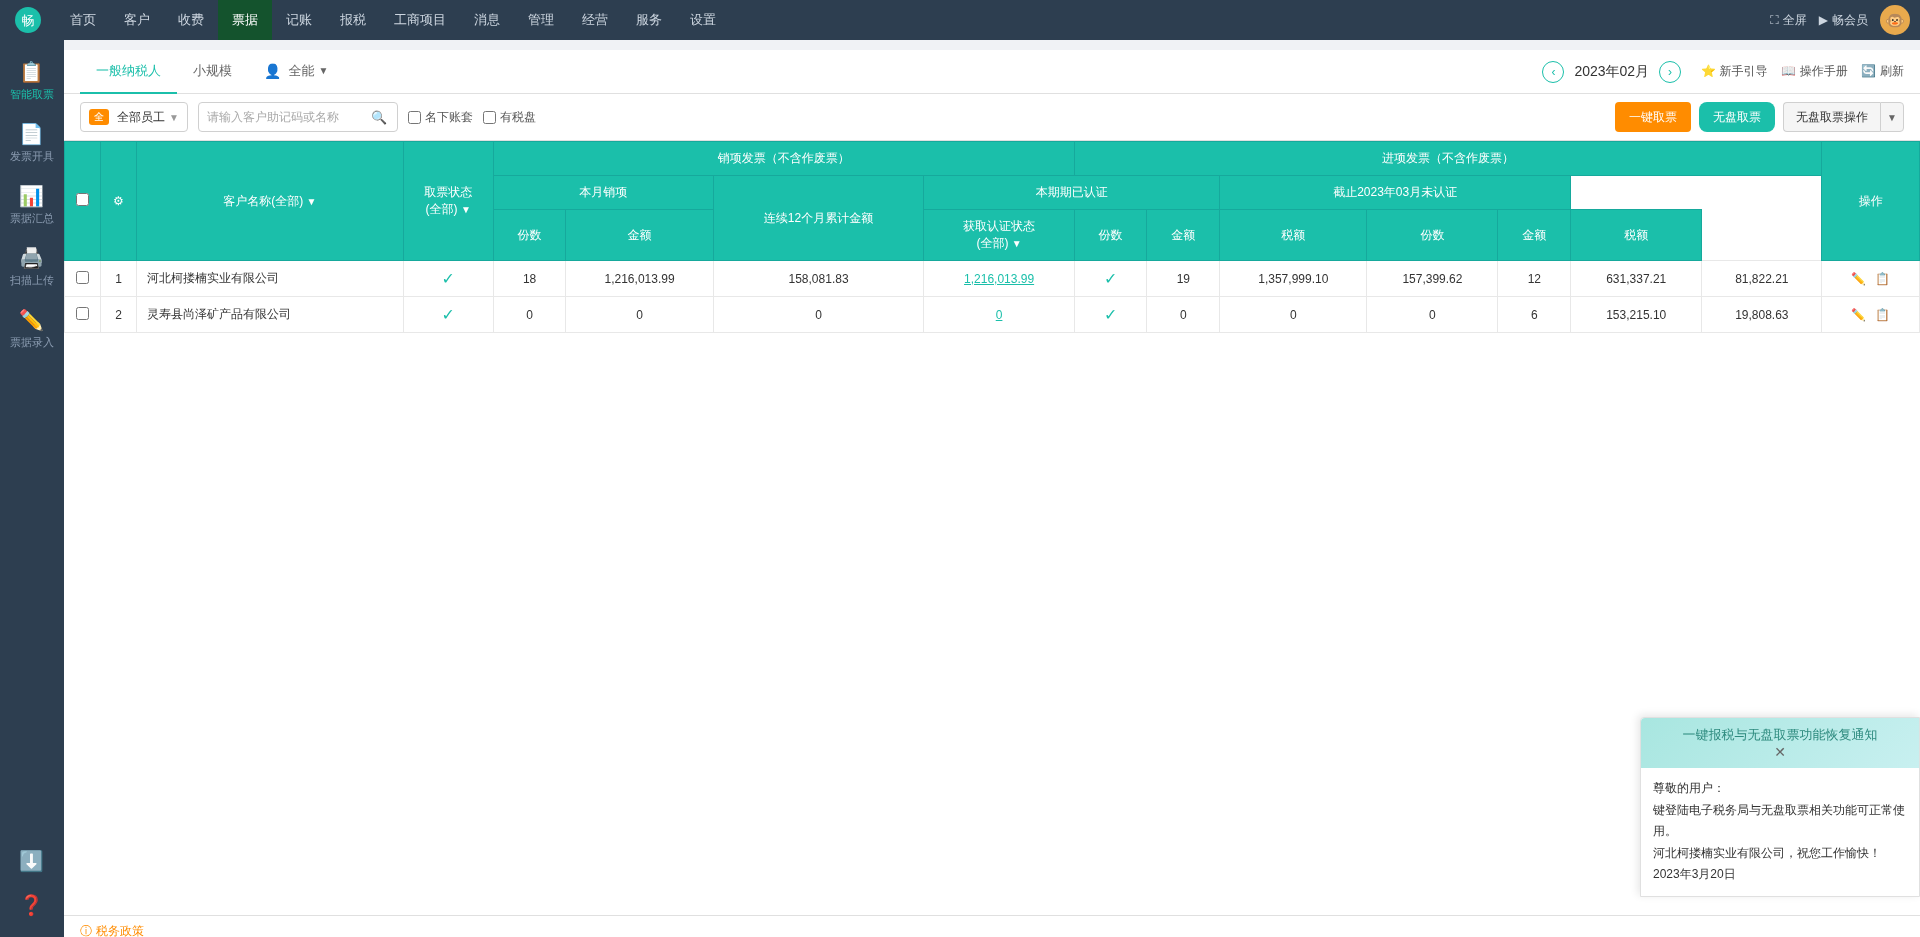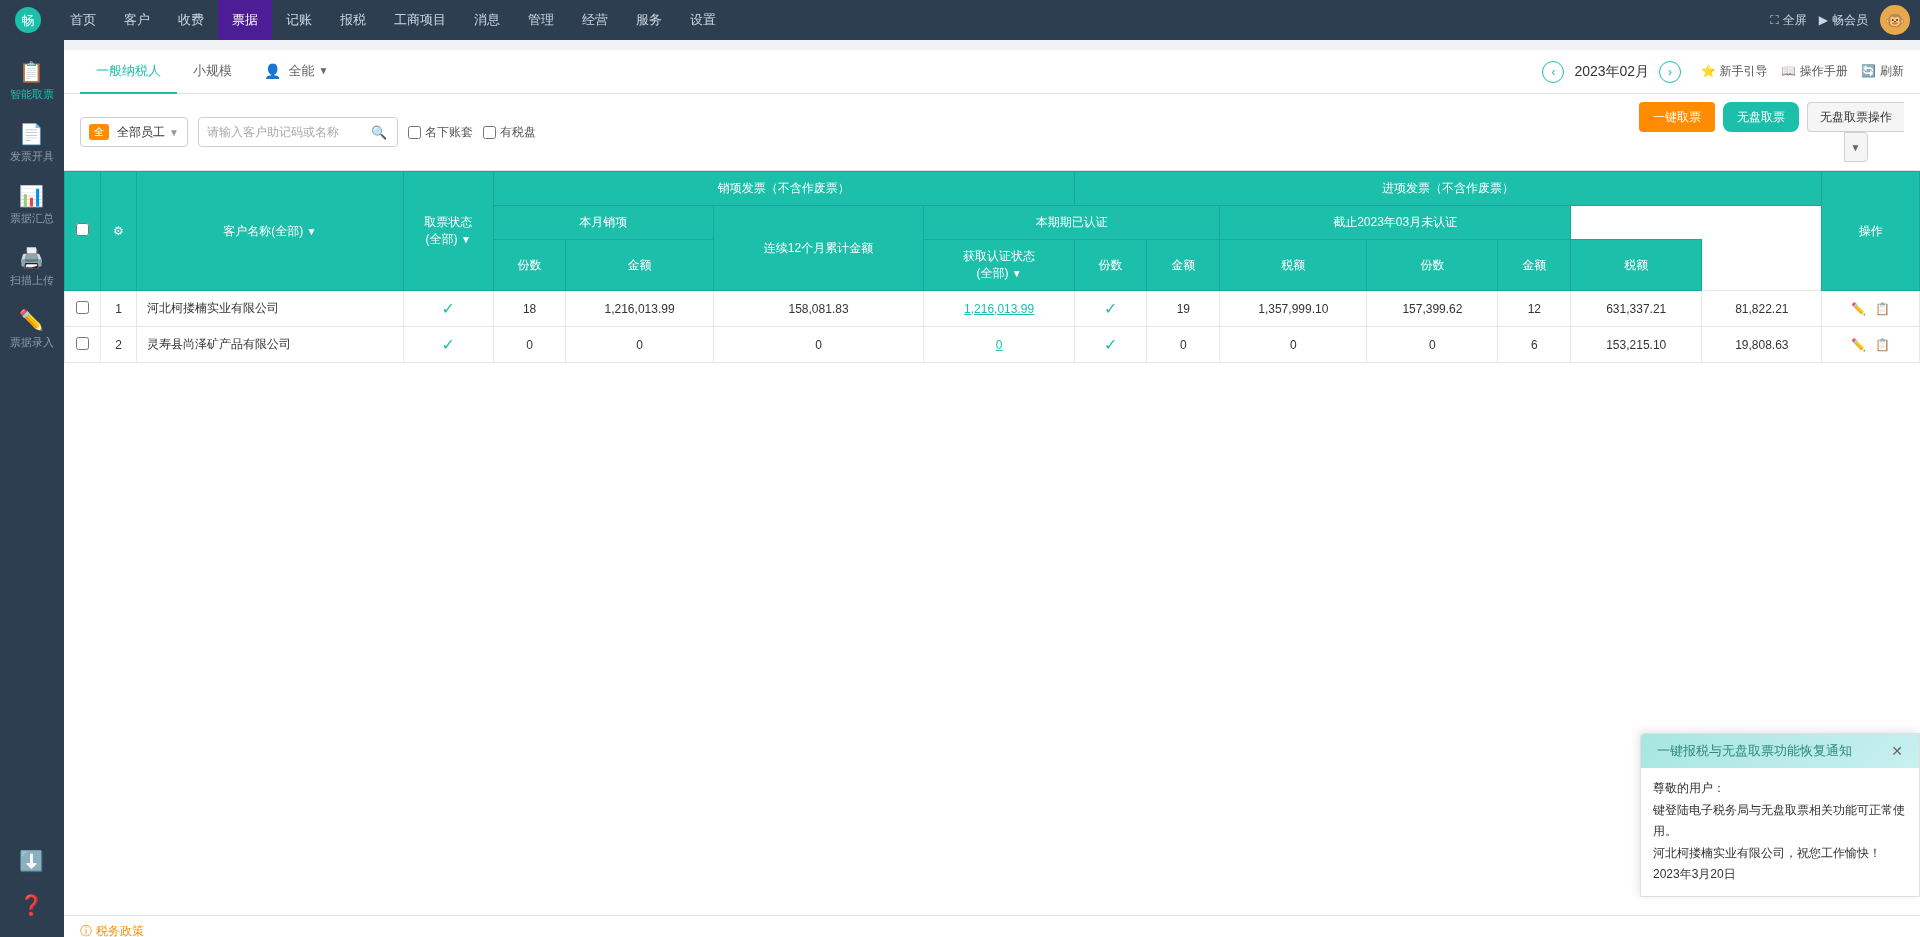--- a/index.html
+++ b/index.html
@@ -31,21 +31,21 @@
       padding: 0 14px;
       height: 40px;
       display: flex;
       align-items: center;
       cursor: pointer;
       font-size: 13px;
       color: #cdd6e0;
       white-space: nowrap;
     }
     .nav-item.active {
-      background: #4c1d95;
+      background: #14532d;
       color: #fff;
     }
     .nav-right {
       display: flex;
       align-items: center;
       gap: 12px;
       margin-left: auto;
       color: #cdd6e0;
       font-size: 12px;
     }
@@ -217,21 +217,20 @@
       border-radius: 8px;
       height: 30px;
       padding: 0 14px;
       font-size: 12px;
       cursor: pointer;
       white-space: nowrap;
     }
     .btn-split {
       display: flex;
       align-items: center;
-      flex-direction: column;
     }
     .btn-split .main-part {
       background: #f5f5f5;
       color: #333;
       border: 1px solid #d0d0d0;
       border-right: none;
       border-radius: 4px 0 0 4px;
       height: 30px;
       padding: 0 12px;
       font-size: 12px;
@@ -328,28 +327,29 @@
       width: 280px;
       background: #fff;
       border: 1px solid #e0e0e0;
       border-radius: 4px 0 0 0;
       box-shadow: -2px -2px 8px rgba(0,0,0,0.1);
       z-index: 200;
       font-size: 12px;
     }
     .notification-header {
       background: linear-gradient(135deg, #a8e6e0, #c8f0f0);
-      padding: 8px 16px;
+      padding: 8px 2px;
       display: flex;
       justify-content: space-between;
       align-items: center;
       font-size: 13px;
       font-weight: 500;
       color: #2d8a7e;
       border-radius: 4px 0 0 0;
+      flex-direction: column;
     }
     .notification-close {
       cursor: pointer;
       color: #666;
       font-size: 14px;
     }
     .notification-body {
       padding: 10px 12px;
       line-height: 1.8;
       color: #333;

